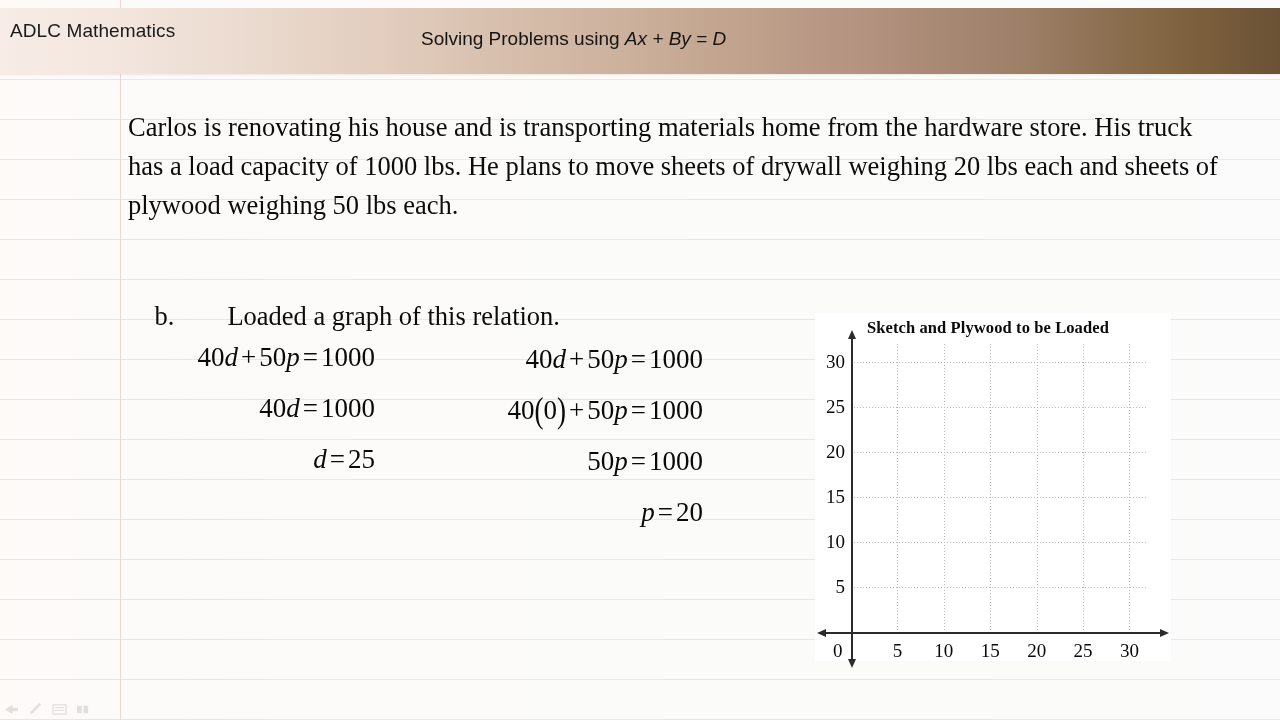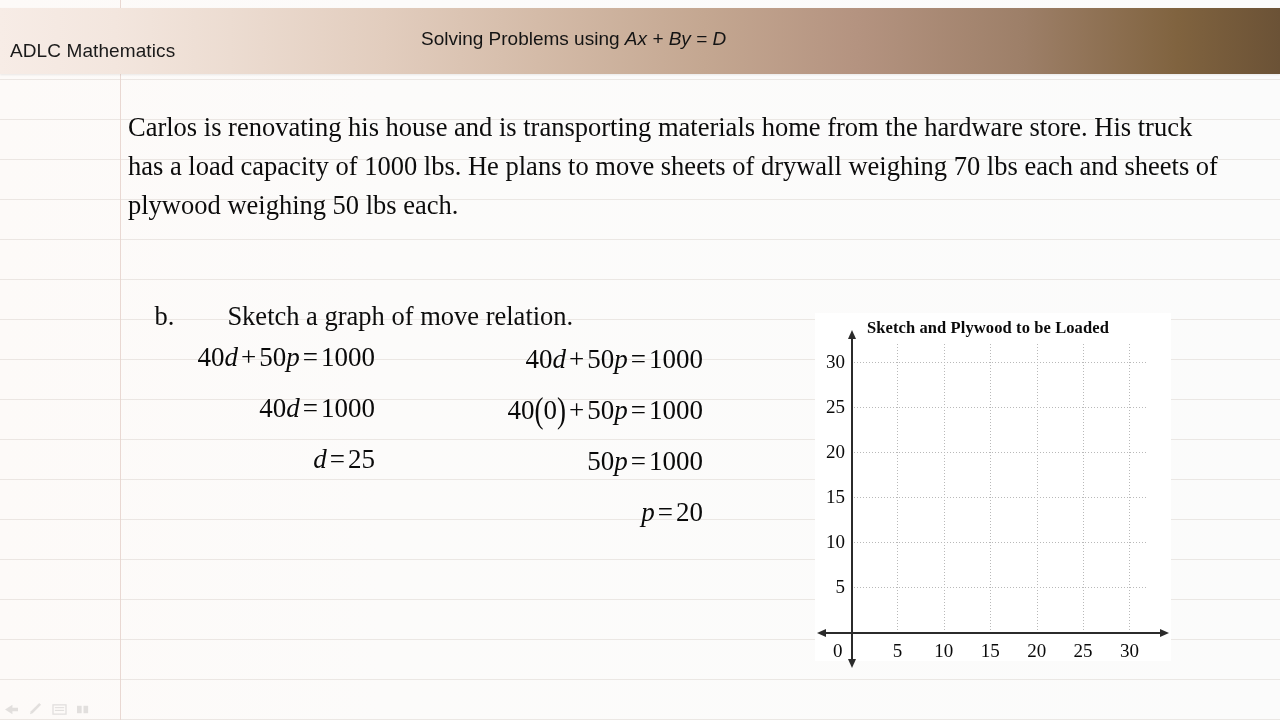--- a/index.html
+++ b/index.html
@@ -53,21 +53,21 @@
         #c4a791 55%,
         #b49380 67%,
         #9d7f68 80%,
         #80633f 92%,
         #6b5236 100%);
     box-shadow: 0 1px 2px rgba(0,0,0,0.08);
   }
   #header-left {
     position: absolute;
     left: 10px;
-    top: 32px;
+    top: 12px;
     font-family: "Liberation Sans", sans-serif;
     font-size: 19px;
     color: #1a1a1a;
     letter-spacing: 0.1px;
   }
   #header-center {
     position: absolute;
     left: 393px;
     top: 20px;
     font-family: "Liberation Sans", sans-serif;
@@ -252,24 +252,24 @@
 
   <div id="margin-rule"></div>
 
   <div id="header">
     <div id="header-left">ADLC Mathematics</div>
     <div id="header-center">
       <span>Solving Problems using </span><span class="eq">Ax + By = D</span>
     </div>
   </div>
 
-  <div id="body-paragraph">Carlos is renovating his house and is transporting materials home from the hardware store.  His truck has a load capacity of 1000 lbs.  He plans to move sheets of drywall weighing 70 lbs each and sheets of plywood weighing 50 lbs each.</div>
+  <div id="body-paragraph">Carlos is renovating his house and is transporting materials home from the hardware store.  His truck has a load capacity of 1000 lbs.  He plans to move sheets of drywall weighing 20 lbs each and sheets of plywood weighing 50 lbs each.</div>
 
   <div id="part-b">
-    <span>b.</span><span>        </span><span>Sketch a graph of move relation.</span>
+    <span>b.</span><span>        </span><span>Loaded a graph of this relation.</span>
   </div>
 
   <div id="eq-col-left" class="eq-col">
     <span class="eq-row">40<span class="var">d</span><span class="op">+</span>50<span class="var">p</span><span class="op">=</span>1000</span>
     <span class="eq-row">40<span class="var">d</span><span class="op">=</span>1000</span>
     <span class="eq-row"><span class="var">d</span><span class="op">=</span>25</span>
   </div>
 
   <div id="eq-col-right" class="eq-col">
     <span class="eq-row">40<span class="var">d</span><span class="op">+</span>50<span class="var">p</span><span class="op">=</span>1000</span>

